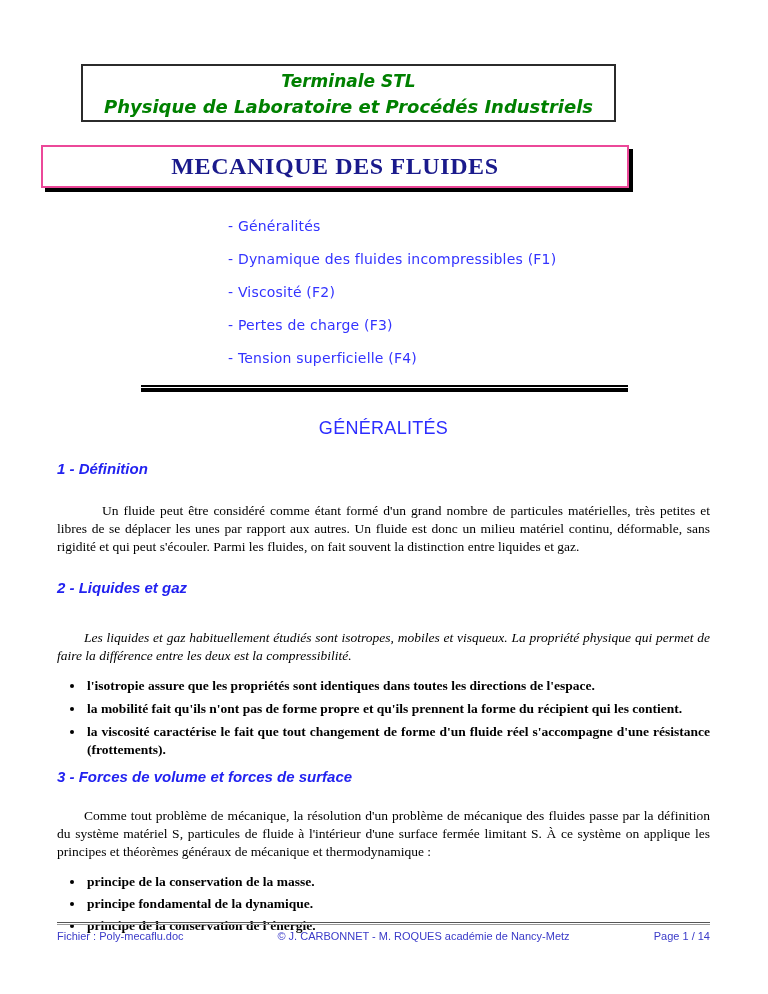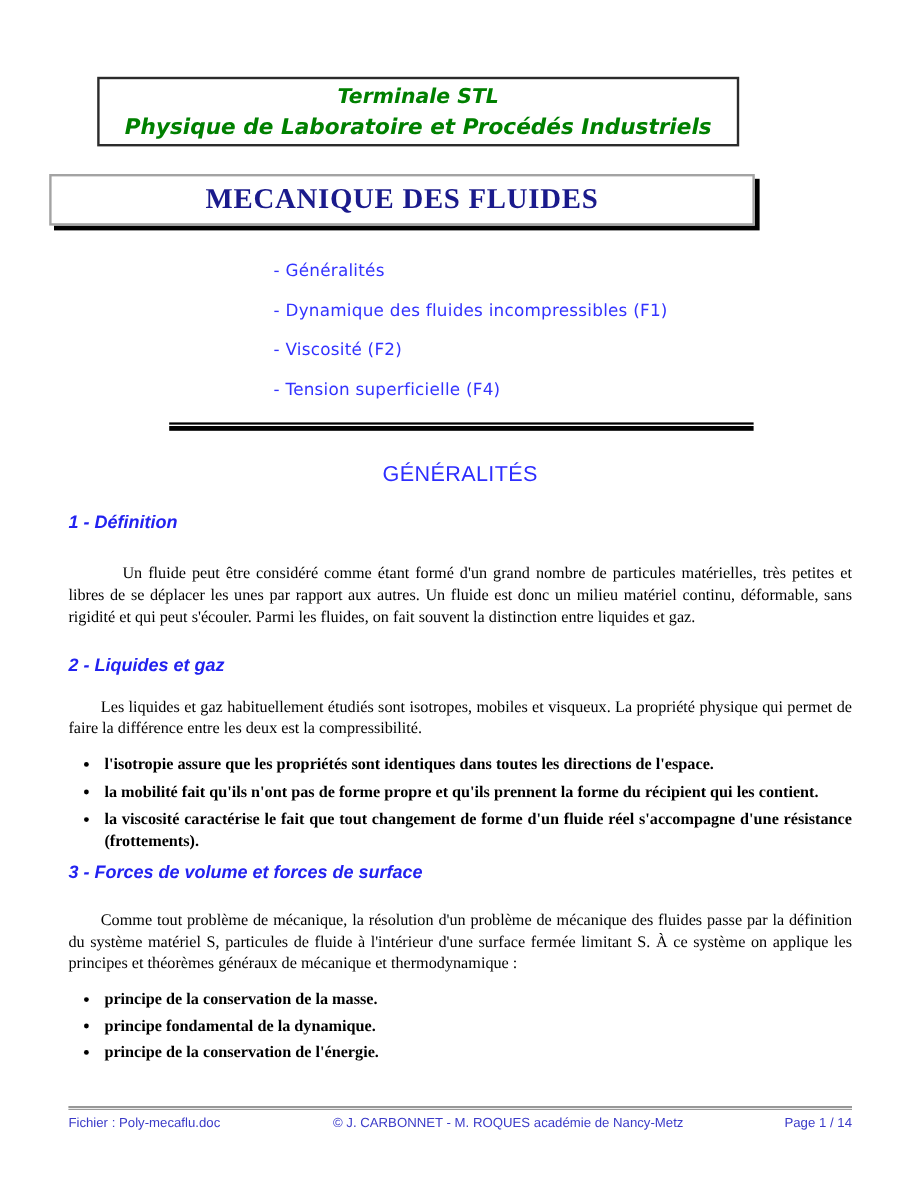--- a/index.html
+++ b/index.html
@@ -26,21 +26,21 @@
     font-weight:bold;
     color:#008000;
   }
   .course-line1 { font-size:17px; line-height:25px; }
   .course-line2 { font-size:18px; line-height:26px; }
 
   
   .title-box {
     margin:23px 0 0 41px;
     width:588px; height:43px;
-    border:2px solid #a3a3a3;
+    border:2px solid #ec4899;
     box-shadow:4px 4px 0 #000;
     background:#fff;
     text-align:center;
     line-height:39px;
     font-family:"Liberation Serif", serif;
     font-weight:bold;
     font-size:24px;
     letter-spacing:0.6px;
     color:#1a1a8c;
   }
@@ -80,21 +80,21 @@
   }
   .sh-1 { margin-top:20px; }
   .sh-2 { margin-top:22px; }
   .sh-3 { margin-top:8px; }
 
   .para {
     font-size:13.5px; line-height:18px;
     text-align:justify;
   }
   .p-1 { margin-top:24px; text-indent:45px; }
-  .p-2 { margin-top:16px; text-indent:27px; }
+  .p-2 { margin-top:32px; text-indent:27px;font-style:italic; }
   .p-3 { margin-top:21px;  text-indent:27px; }
 
   ul.bullets { margin-top:12px; padding-left:28px; list-style:disc outside;font-weight:bold; }
   ul.bullets li {
     font-size:13.5px; line-height:18px;
     text-align:justify;
     margin-bottom:5px;
     padding-left:2px;
   }
   ul.b3 li { margin-bottom:4px; }
@@ -126,20 +126,21 @@
   </div>
 
   <div class="title-box">
     <span>MECANIQUE DES FLUIDES</span>
   </div>
 
   <div class="toc" style="margin-left:228px;">
     <a class="toc-item" href="#">- Généralités</a>
     <a class="toc-item" href="#">- Dynamique des fluides incompressibles (F1)</a>
     <a class="toc-item" href="#">- Viscosité (F2)</a>
+    <a class="toc-item" href="#">- Pertes de charge (F3)</a>
     <a class="toc-item" href="#">- Tension superficielle (F4)</a>
   </div>
 
   <div class="divider">
     <div class="d-thin"></div>
       <div class="d-gap"></div>
       <div class="d-thick"></div>
   </div>
 
   <div class="content" style="position:static; margin:0 58px 0 57px; width:653px;">

